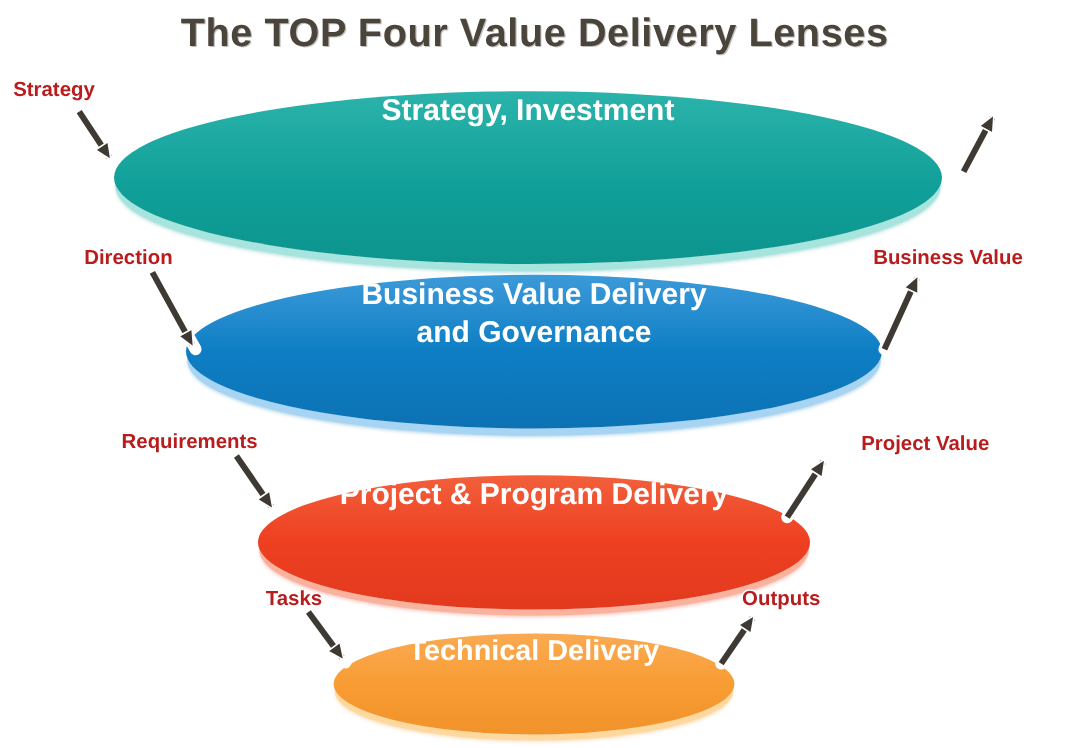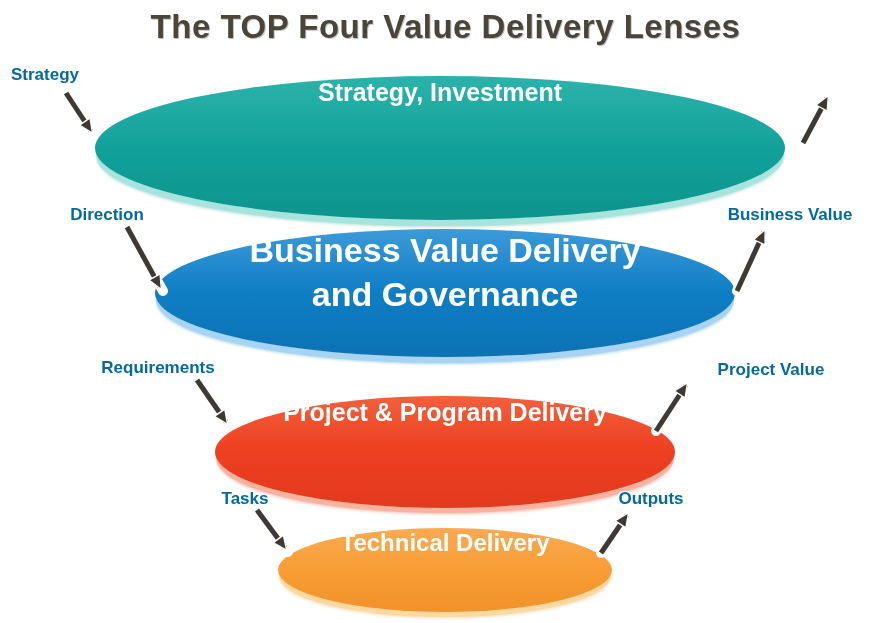--- a/index.html
+++ b/index.html
@@ -40,42 +40,42 @@
   }
   .lens-line:empty{display:none;}
   .lens-1{
     left:95px; top:76px; width:690px; height:144px;
     font-size:25px;
     background:linear-gradient(180deg,#2BB3AB 0%,#10A099 55%,#0D948D 100%);
     box-shadow:0 7px 0 -1px #A7E4DE, 0 9px 3px -2px rgba(16,160,153,0.35);
   }
   .lens-2{
     left:155px; top:229px; width:580px; height:128px;
-    font-size:34px;
+    font-size:25px;
     background:linear-gradient(180deg,#3C9AD9 0%,#0E7EC4 50%,#0C72B4 100%);
     box-shadow:0 7px 0 -1px #A6D4F2, 0 9px 3px -2px rgba(14,126,196,0.35);
   }
   .lens-3{
     left:215px; top:396px; width:460px; height:112px;
     font-size:25px;
     background:linear-gradient(180deg,#F2603B 0%,#EE3F21 50%,#E23A1E 100%);
     box-shadow:0 6px 0 -1px #F9B29E, 0 8px 3px -2px rgba(238,63,33,0.35);
   }
   .lens-4{
     left:278px; top:528px; width:334px; height:84px;
     font-size:24px;
     background:linear-gradient(180deg,#FAAA52 0%,#F89B32 55%,#F1922B 100%);
     box-shadow:0 6px 0 -1px #FDD9A0, 0 8px 3px -2px rgba(248,155,50,0.35);
   }
   .flow-label{
     position:absolute;
     transform:translate(-50%,-50%);
     font-size:17px;
     font-weight:bold;
-    color:#0369a1;
+    color:#b91c1c;
     white-space:nowrap;
     text-shadow:-1px -1px 0 #fff, 1px -1px 0 #fff, -1px 1px 0 #fff, 1px 1px 0 #fff, 0 0 3px #fff;
   }
   .lbl-strategy        {left:45px;  top:75px;}
   .lbl-strategic-value {left:791px; top:75px;}
   .lbl-direction       {left:107px; top:215px;}
   .lbl-business-value  {left:790px; top:215px;}
   .lbl-requirements    {left:158px; top:368px;}
   .lbl-project-value   {left:727px; top:370px;margin-left:44px;}
   .lbl-tasks           {left:245px; top:499px;}

